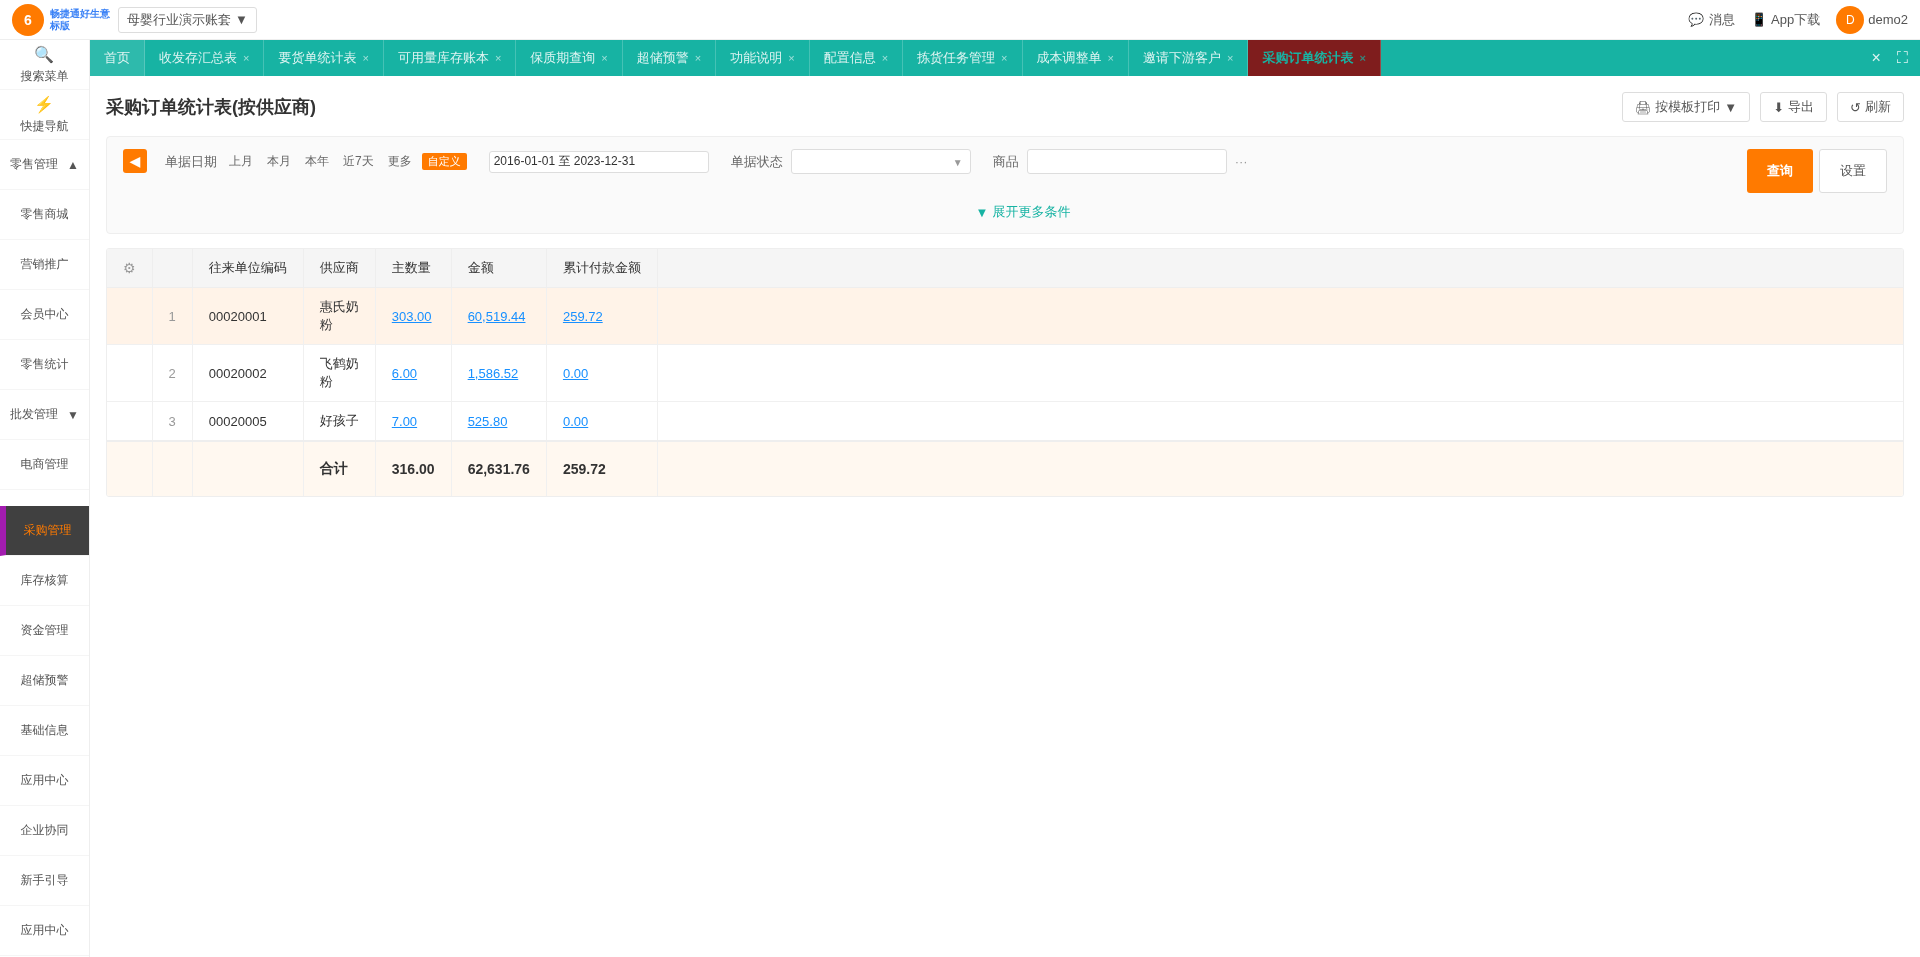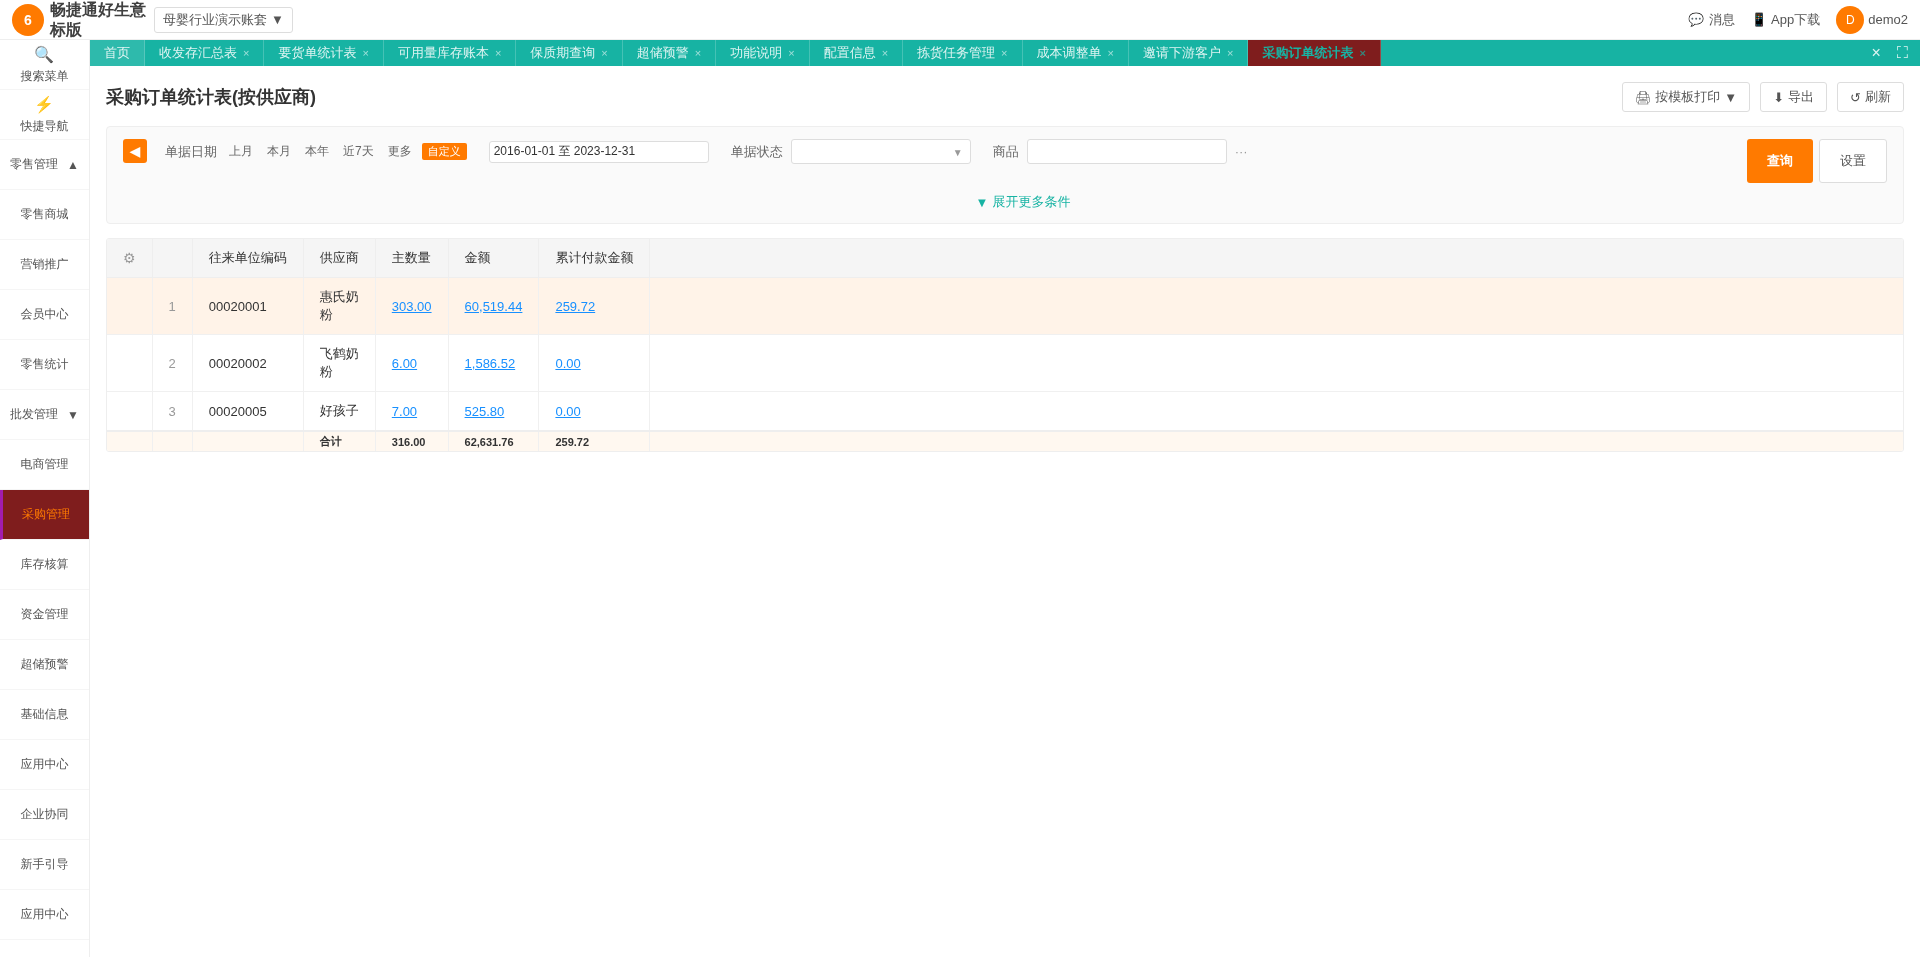--- a/index.html
+++ b/index.html
@@ -3,41 +3,41 @@
   <meta charset="utf-8">
   <style>
     * { margin: 0; padding: 0; box-sizing: border-box; }
     body { font-family: "Microsoft YaHei", "PingFang SC", Arial, sans-serif; font-size: 13px; background: #f5f5f5; color: #333; width: 1920px; height: 957px; overflow: hidden; display: flex; flex-direction: column; }
 
     
     .top-bar { height: 40px; background: #fff; display: flex; align-items: center; padding: 0 12px; border-bottom: 1px solid #eee; justify-content: space-between; flex-shrink: 0; }
     .top-bar-left { display: flex; align-items: center; gap: 8px; }
     .logo-area { display: flex; align-items: center; gap: 6px; }
     .logo-icon { width: 32px; height: 32px; background: #ff7a00; border-radius: 50%; display: flex; align-items: center; justify-content: center; color: white; font-size: 14px; font-weight: bold; }
-    .logo-text { font-size: 16px; color: #404040; font-weight: bold; line-height: 1.2; }
+    .logo-text { font-size: 10px; color: #3b82f6; font-weight: bold; line-height: 1.2; }
     .top-bar-right { display: flex; align-items: center; gap: 16px; }
     .top-right-item { display: flex; align-items: center; gap: 4px; color: #555; font-size: 13px; cursor: pointer; }
     .avatar { width: 28px; height: 28px; border-radius: 50%; background: #ff7a00; display: flex; align-items: center; justify-content: center; color: white; font-size: 12px; }
     .workspace-selector { display: flex; align-items: center; gap: 4px; color: #555; font-size: 13px; cursor: pointer; border: 1px solid #ddd; padding: 3px 8px; border-radius: 3px; }
 
     
     .main-layout { display: flex; flex: 1; overflow: hidden; }
 
     
     .sidebar { width: 90px; background: #fff; border-right: 1px solid #eee; display: flex; flex-direction: column; overflow-y: auto; flex-shrink: 0; }
     .sidebar-item { display: flex; flex-direction: column; align-items: center; justify-content: center; padding: 12px 4px; cursor: pointer; color: #555; font-size: 12px; gap: 4px; border-bottom: 1px solid #f5f5f5; min-height: 50px; }
-    .sidebar-item.active { color: #ff7a00; background: #7f1d1d; border-left: 3px solid #a21caf; }
+    .sidebar-item.active { color: #ff7a00; background: #404040; border-left: 6px solid #a21caf; margin-top: 16px; }
     .sidebar-icon { font-size: 16px; }
     .sidebar-item.has-arrow { flex-direction: row; justify-content: space-between; padding: 12px 10px; }
 
     
     .content-area { flex: 1; display: flex; flex-direction: column; overflow: hidden; }
 
     
-    .nav-tabs { height: 26px; background: #17b3a3; display: flex; align-items: stretch; overflow: hidden; flex-shrink: 0; }
+    .nav-tabs { height: 36px; background: #17b3a3; display: flex; align-items: stretch; overflow: hidden; flex-shrink: 0; }
     .nav-tab { display: flex; align-items: center; padding: 0 14px; color: rgba(255,255,255,0.85); font-size: 13px; cursor: pointer; white-space: nowrap; border-right: 1px solid rgba(255,255,255,0.2); gap: 6px; }
     .nav-tab.home { background: rgba(255,255,255,0.1); }
     .nav-tab.active { background: #7f1d1d; color: #17b3a3; font-weight: bold; }
     .nav-tab .close-icon { font-size: 11px; opacity: 0.7; }
     .nav-tab-actions { display: flex; align-items: center; margin-left: auto; padding: 0 8px; gap: 8px; }
     .nav-action-btn { color: rgba(255,255,255,0.85); cursor: pointer; font-size: 16px; padding: 0 4px; }
 
     
     .page-content { flex: 1; overflow: auto; padding: 0; background: #f0f2f5; }
     .page-inner { background: #fff; margin: 0; padding: 16px 16px; height: 100%; }
@@ -78,21 +78,21 @@
     tbody tr.highlighted { background: #fff3e8; }
     tbody td { padding: 10px 16px; font-size: 13px; color: #333; border-right: 1px solid #f0f0f0; }
     tbody td:last-child { border-right: none; }
     .td-link { color: #1890ff; cursor: pointer; text-decoration: underline; }
     .th-settings { width: 40px; text-align: center; }
     .settings-icon { color: #999; cursor: pointer; font-size: 14px; }
     .row-num { color: #999; }
 
     
     .table-footer { background: #fff8f0; border-top: 2px solid #eee; }
-    .table-footer td { padding: 2px 16px; font-size: 11px; color: #333; font-weight: bold; border-right: 1px solid #f0f0f0; }
+    .table-footer td { padding: 18px 16px; font-size: 14px; color: #333; font-weight: bold; border-right: 1px solid #f0f0f0; }
     .table-footer td:last-child { border-right: none; }
 
     
     .sidebar::-webkit-scrollbar { width: 4px; }
     .sidebar::-webkit-scrollbar-thumb { background: #ddd; border-radius: 2px; }
     .filter-main { flex: 1; }
     .filter-top-row { display: flex; align-items: flex-start; gap: 16px; }
     .filter-fields { display: flex; align-items: center; gap: 16px; flex: 1; flex-wrap: wrap; }
   </style>
 </head>

